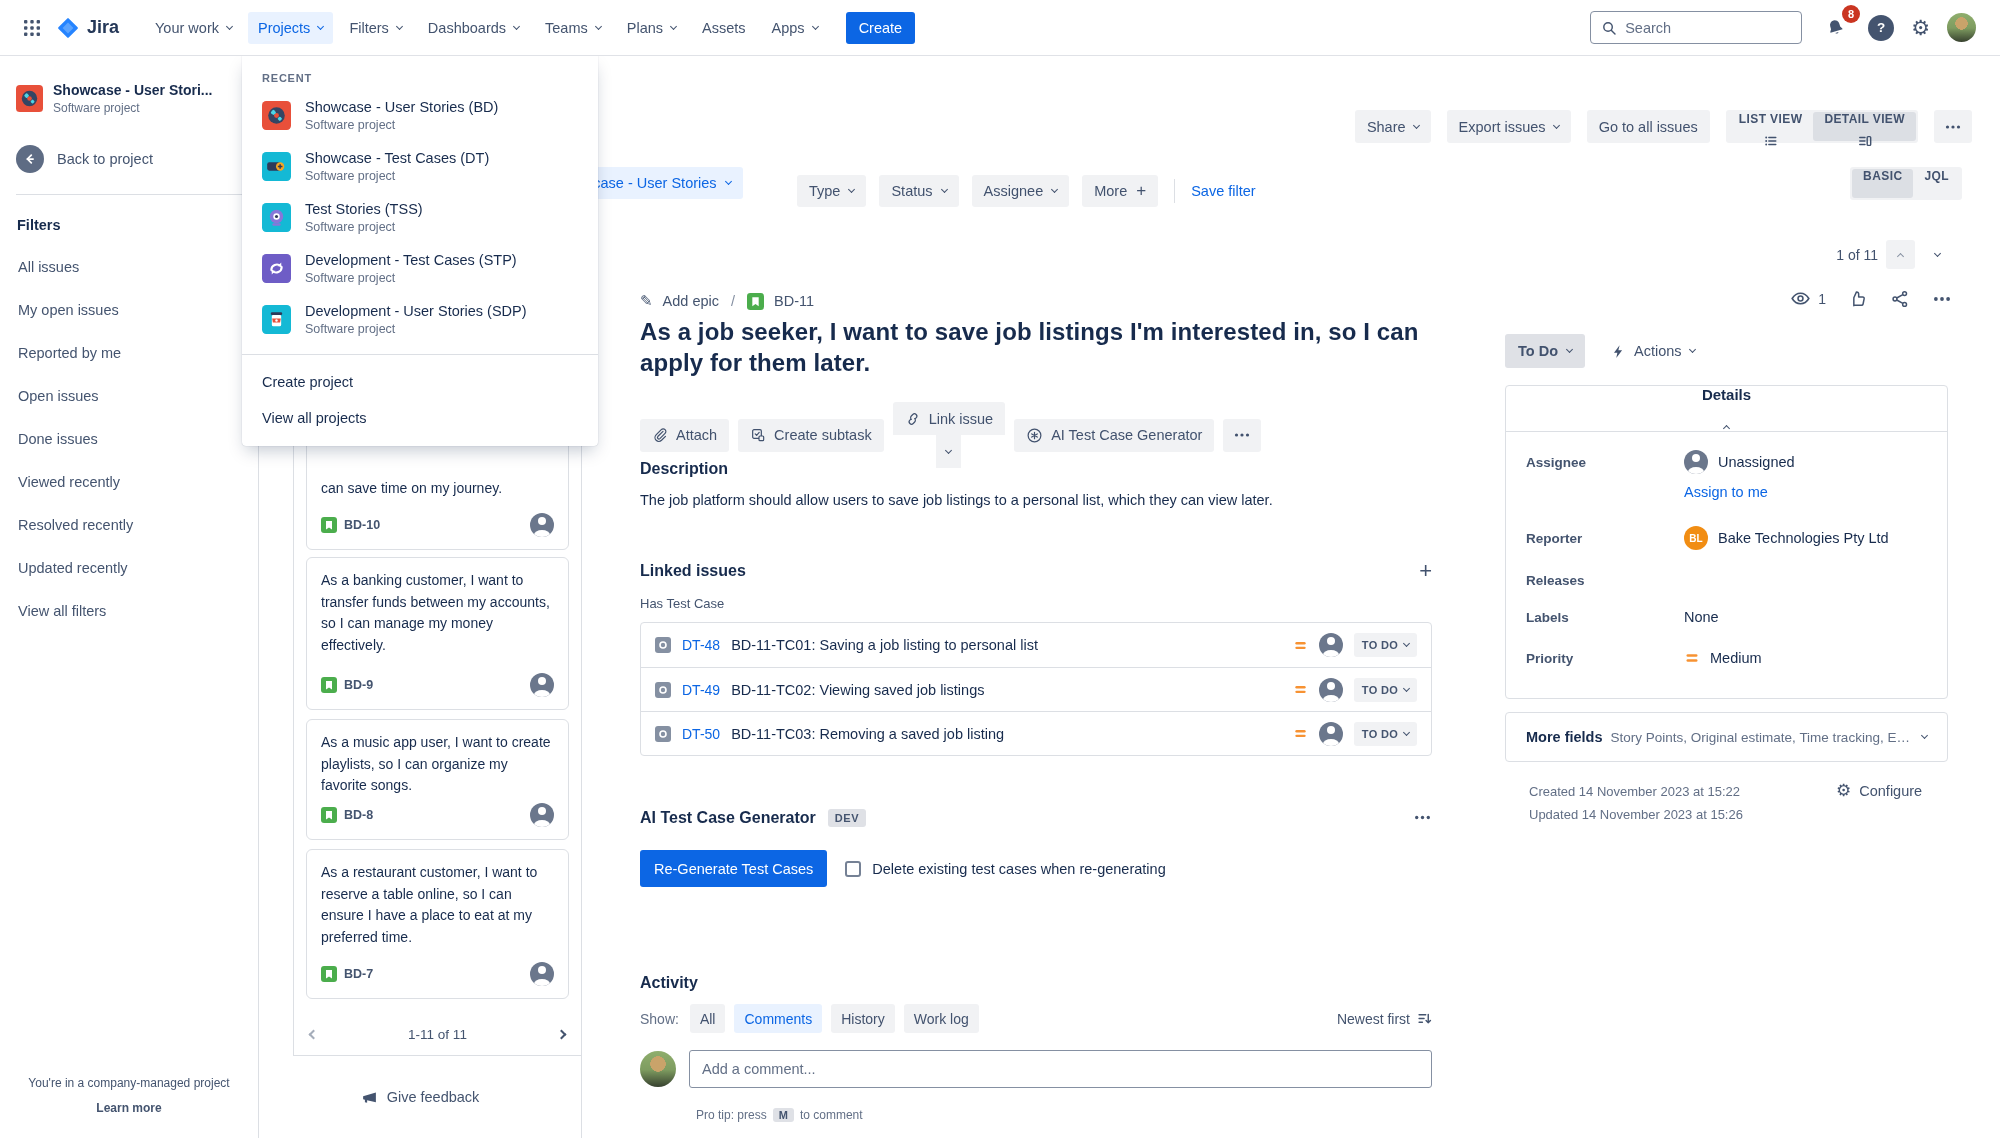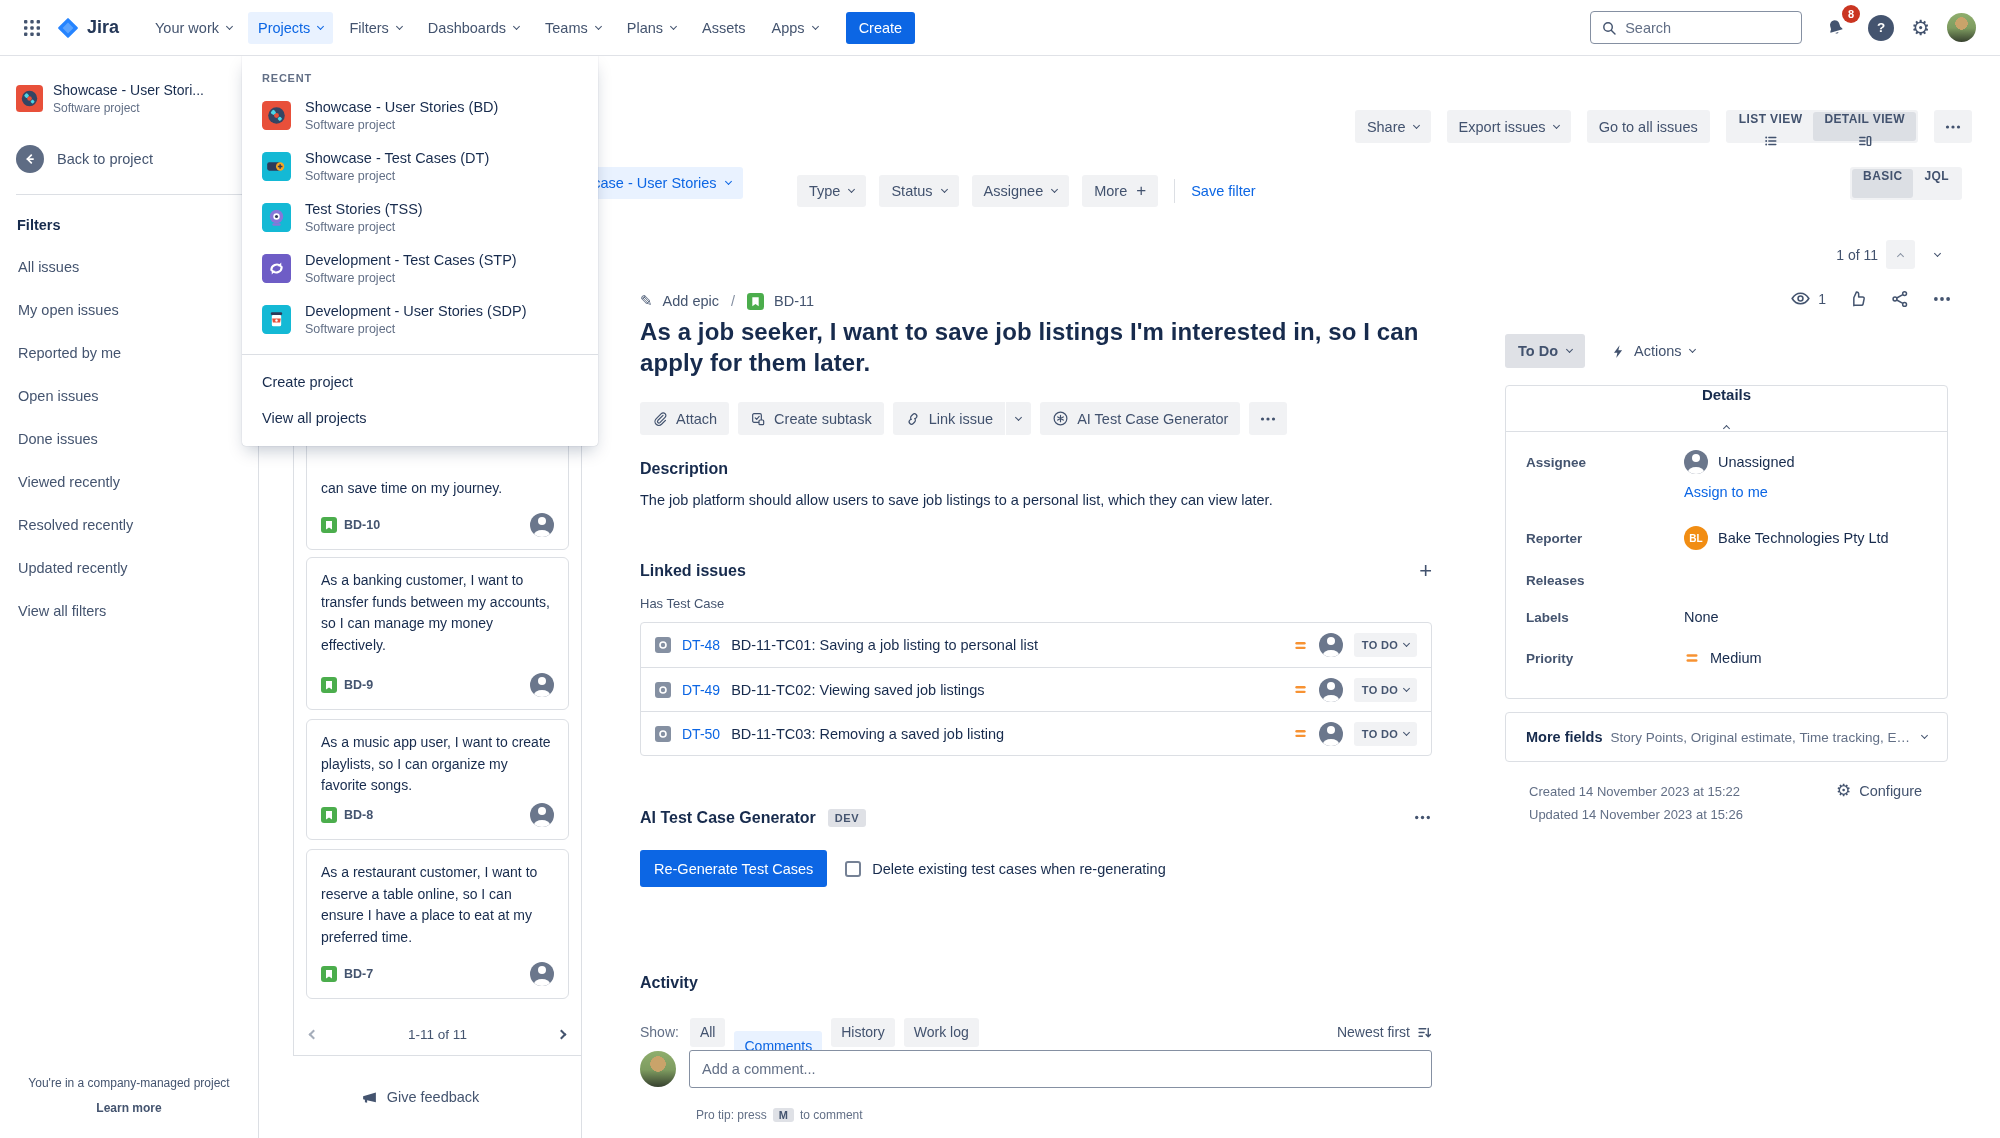--- a/index.html
+++ b/index.html
@@ -31,21 +31,21 @@
   .searchbox input::placeholder{color:var(--gray);}
   .bellwrap{position:relative;}
   .badge{position:absolute;top:-7px;right:-9px;min-width:18px;height:18px;padding:0 4px;border-radius:9px;background:#CA3521;color:#fff;font-size:11px;font-weight:700;display:flex;align-items:center;justify-content:center;}
   .helpcircle{width:26px;height:26px;border-radius:50%;background:#44546F;color:#fff;font-size:13.5px;font-weight:700;display:flex;align-items:center;justify-content:center;}
   .gearglyph{font-size:21px;color:var(--mid);line-height:1;}
   .avatar-photo{width:29px;height:29px;border-radius:50%;background:radial-gradient(circle at 50% 36%,#C9A36A 0 26%,rgba(0,0,0,0) 27%),linear-gradient(180deg,#8FAE6D 0%,#7E9C60 52%,#37412F 100%);flex:none;}
 
   
   .sidebar{position:absolute;left:0;top:56px;width:259px;height:1082px;background:#fff;border-right:1px solid var(--border);}
   .proj-row{display:flex;gap:10px;margin:26px 16px 0 16px;align-items:center;}
-  .proj-name{font-size:14px;font-weight:400;color:var(--navy);white-space:nowrap;}
+  .proj-name{font-size:14px;font-weight:700;color:var(--navy);white-space:nowrap;}
   .proj-sub{font-size:12px;color:var(--gray);margin-top:3px;}
   .back-row{display:flex;gap:13px;align-items:center;margin:30px 16px 0 16px;font-size:14.5px;color:var(--mid);}
   .back-circle{width:28px;height:28px;border-radius:50%;background:#5E6C84;display:flex;align-items:center;justify-content:center;flex:none;}
   .side-div{height:1px;background:var(--border);margin:21px 16px 0 16px;}
   .filters-h{margin:22px 16px 0 17px;font-size:14.5px;font-weight:700;color:var(--navy);}
   .side-list{margin-top:12px;}
   .side-item{height:43px;display:flex;align-items:center;padding-left:18px;font-size:14.5px;color:var(--mid);}
   .side-viewall{margin:14px 0 0 18px;font-size:14.5px;color:var(--mid);display:inline-block;}
   .side-footer{position:absolute;bottom:22px;left:0;width:100%;text-align:center;}
   .side-note{font-size:12px;color:var(--mid);}
@@ -96,21 +96,21 @@
   .basicjql{position:absolute;right:38px;top:0;}
   .pager-row{position:absolute;top:184px;right:48px;display:flex;align-items:center;gap:8px;font-size:14px;color:var(--midtxt);}
   .sqbtn{width:29px;height:29px;border-radius:3px;display:flex;align-items:center;justify-content:center;}
   .sqbtn.dis{background:var(--chip);color:#8993A4;}
   .watch-row{position:absolute;top:232px;right:48px;display:flex;align-items:center;gap:22px;color:var(--mid);}
   .watch-grp{display:flex;align-items:center;gap:7px;font-size:14px;color:var(--mid);}
   .crumbs{position:absolute;top:236px;left:58px;display:flex;align-items:center;gap:10px;font-size:14.5px;color:var(--mid);}
   .pencil{font-size:15px;color:var(--mid);}
   .page-title{position:absolute;top:260px;left:58px;width:800px;font-size:24px;line-height:31px;font-weight:600;color:var(--navy);letter-spacing:.1px;}
   .actions-row{position:absolute;top:346px;left:58px;display:flex;align-items:center;gap:9px;}
-  .splitbtn{display:inline-flex;align-items:center;border-radius:3px;overflow:hidden;}
+  .splitbtn{display:inline-flex;align-items:center;border-radius:3px;overflow:hidden;flex-direction:column;}
   .splitbtn .tb{border-radius:0;}
   .splitbtn .sep{width:1px;background:#C9CED6;}
   .sec-h{font-size:16px;font-weight:700;color:var(--navy);}
   .desc-h{position:absolute;top:404px;left:58px;}
   .desc-t{position:absolute;top:436px;left:58px;width:860px;font-size:14.5px;color:var(--navy);}
   .linked-h{position:absolute;top:504px;left:58px;width:792px;display:flex;align-items:center;justify-content:space-between;}
   .plusbtn{font-size:22px;font-weight:400;color:var(--midtxt);line-height:1;}
   .hastc{position:absolute;top:540px;left:58px;font-size:13px;color:var(--mid);}
   .lrows{position:absolute;top:566px;left:58px;width:792px;border:1px solid var(--border);border-radius:4px;}
   .lrow{display:flex;align-items:center;gap:11px;height:44px;padding:0 14px;}
@@ -123,21 +123,21 @@
   .devbadge{background:#DFE1E6;color:var(--mid);font-size:11px;font-weight:700;letter-spacing:.6px;padding:3px 7px;border-radius:3px;}
   .ai-dots{margin-left:auto;color:var(--mid);}
   .ai-row{position:absolute;top:794px;left:58px;display:flex;align-items:center;gap:18px;}
   .btn-primary{display:inline-flex;align-items:center;height:37px;padding:0 14px;background:var(--blue);color:#fff;font-size:14.5px;font-weight:500;border-radius:3px;border:none;}
   .cbrow{display:flex;align-items:center;gap:11px;font-size:14.5px;color:var(--navy);}
   .cb{width:16px;height:16px;border:2px solid #758195;border-radius:3px;background:#fff;flex:none;}
   .act-h{position:absolute;top:918px;left:58px;}
   .show-row{position:absolute;top:948px;left:58px;width:792px;display:flex;align-items:center;gap:9px;}
   .show-lbl{font-size:14px;color:var(--gray);margin-right:2px;}
   .tab{display:inline-flex;align-items:center;height:29px;padding:0 10px;background:var(--chip);border-radius:3px;font-size:14px;font-weight:500;color:var(--midtxt);}
-  .tab.active{background:var(--bluebg);color:var(--blue);margin-top:27px;}
+  .tab.active{background:var(--bluebg);color:var(--blue);}
   .sort{margin-left:auto;display:flex;align-items:center;gap:7px;font-size:14px;font-weight:500;color:var(--mid);}
   .comment-row{position:absolute;top:994px;left:58px;width:792px;display:flex;align-items:center;gap:13px;}
   .comment-input{flex:1;height:38px;border:1px solid #8590A2;border-radius:3px;padding:0 12px;font-size:14.5px;color:var(--navy);outline:none;}
   .comment-input::placeholder{color:var(--gray);}
   .protip{position:absolute;top:1052px;left:114px;display:flex;align-items:center;gap:6px;font-size:12px;color:var(--gray);}
   .kbd{background:#DFE1E6;border-radius:3px;padding:1px 6px;font-size:11px;font-weight:700;color:var(--mid);}
 
   
   .status-row{position:absolute;left:1505px;top:334px;display:flex;align-items:center;gap:26px;}
   .statusbtn{display:inline-flex;align-items:center;gap:9px;height:34px;padding:0 13px;background:#DFE1E6;border-radius:3px;font-size:14.5px;font-weight:600;color:var(--midtxt);border:none;}

